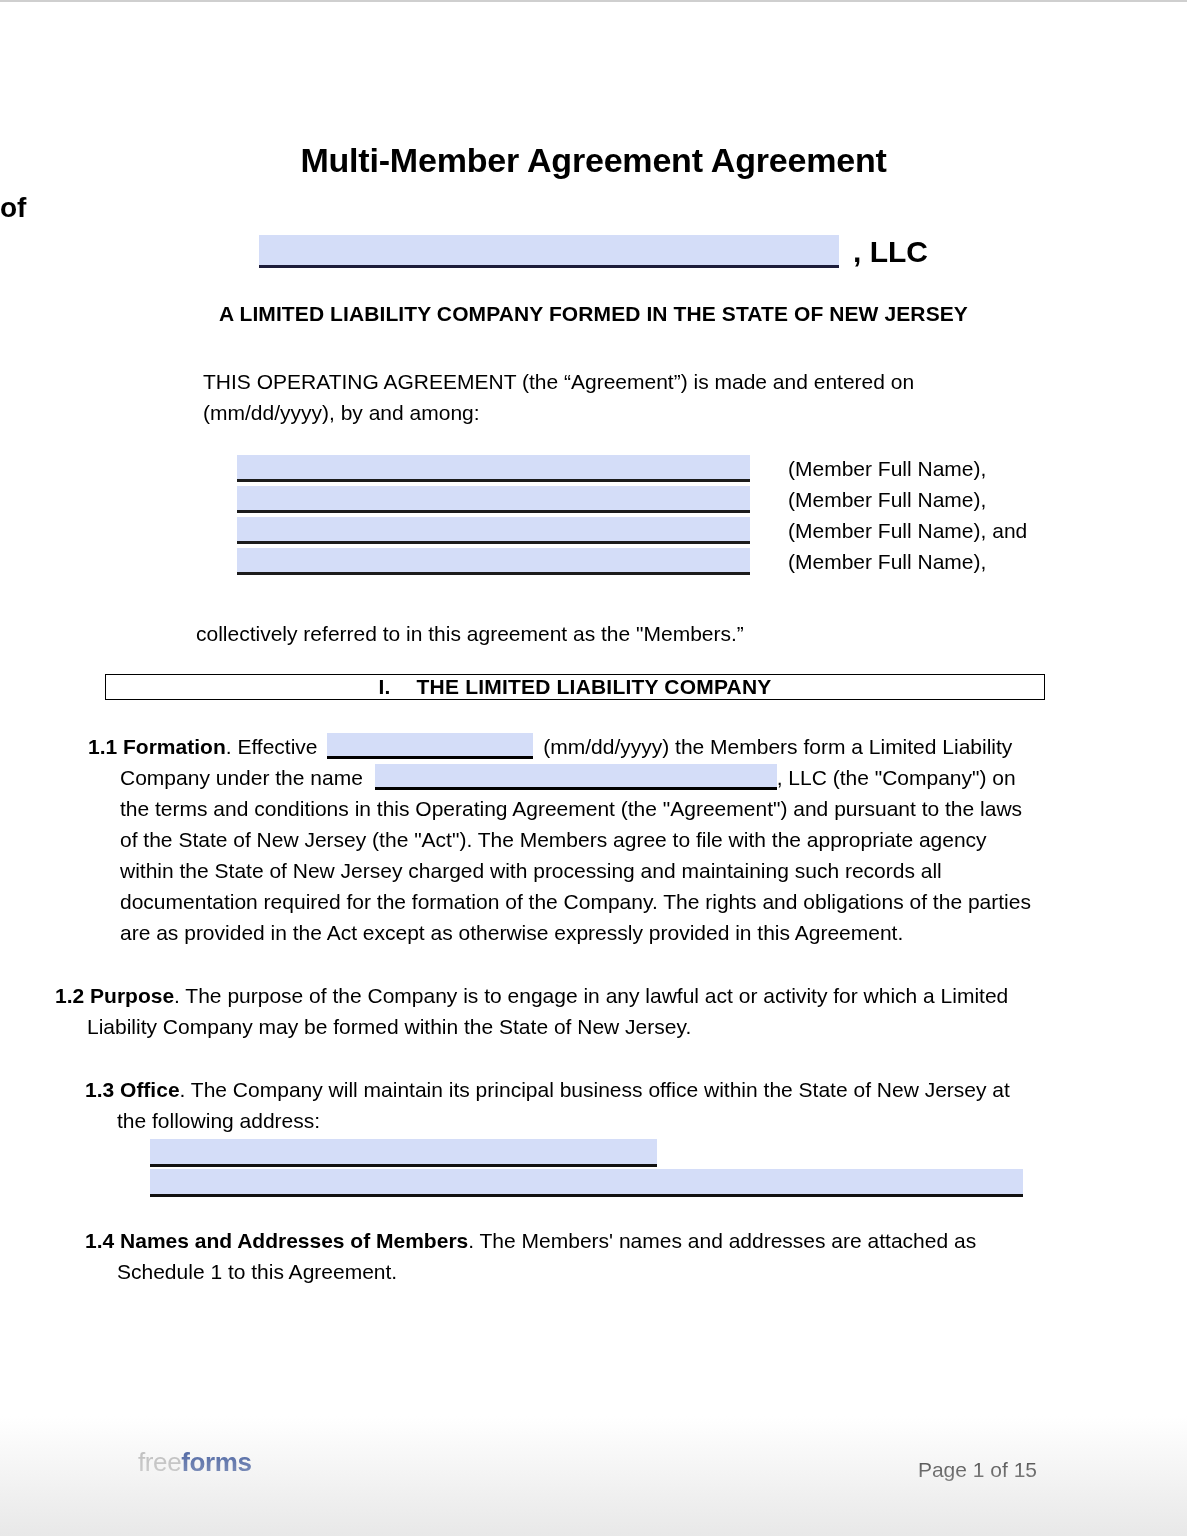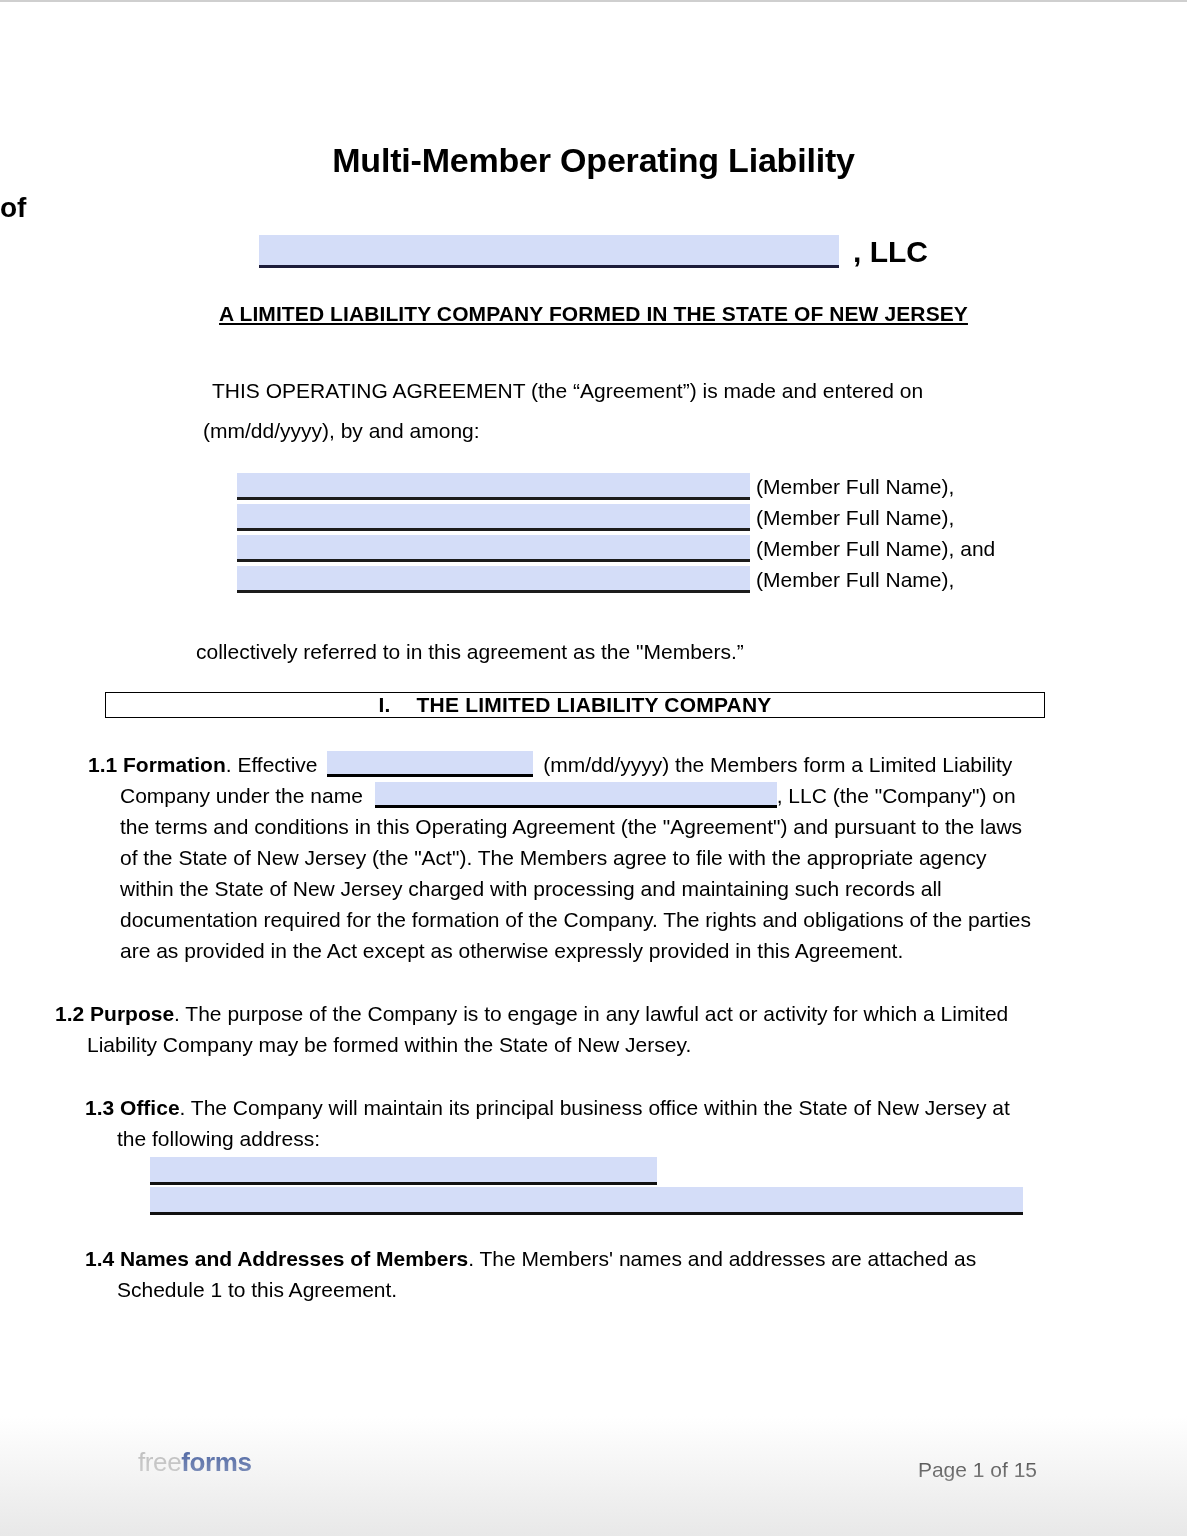--- a/index.html
+++ b/index.html
@@ -84,26 +84,25 @@
     padding-bottom: 1px;
   }
 
   .subtitle {
     text-align: center;
     font-size: 21px;
     font-weight: bold;
     margin: 0;
     padding-top: 34px;
     letter-spacing: 0.1px;
-    text-decoration: underline;
   }
 
   
   .intro {
-    margin: 9px;
+    margin: 0;
     padding-top: 40px;
     padding-left: 203px;
     padding-right: 150px;
     font-size: 21px;
     line-height: 31px;
   }
   .intro-line2 {
     margin: 0;
     padding-left: 203px;
     font-size: 21px;
@@ -128,20 +127,21 @@
     border-bottom: 3px solid #1c1c1c;
     box-sizing: border-box;
   }
   .member-label {
     font-size: 21px;
     line-height: 23px;
     padding-left: 6px;
     white-space: nowrap;
     position: relative;
     top: -2px;
+    margin-left: 32px;
   }
 
   .collectively {
     margin: 16px;
     padding-top: 29px;
     padding-left: 180px;
     font-size: 21px;
     line-height: 28px;
   }
 
@@ -236,21 +236,21 @@
     white-space: nowrap;
   }
 </style>
 </head>
 <body>
 
 <div id="page">
 
   <div id="content">
 
-    <h1 class="doc-title">Multi-Member Operating Liability</h1>
+    <h1 class="doc-title">Multi-Member Agreement Agreement</h1>
     <div class="doc-of">of</div>
 
     <div class="title-line">
       <span class="title-field"></span>
       <span class="llc-suffix">, LLC</span>
     </div>
 
     <div class="subtitle">A LIMITED LIABILITY COMPANY FORMED IN THE STATE OF NEW JERSEY</div>
 
     <div class="intro">THIS OPERATING AGREEMENT (the “Agreement”) is made and entered on</div>

